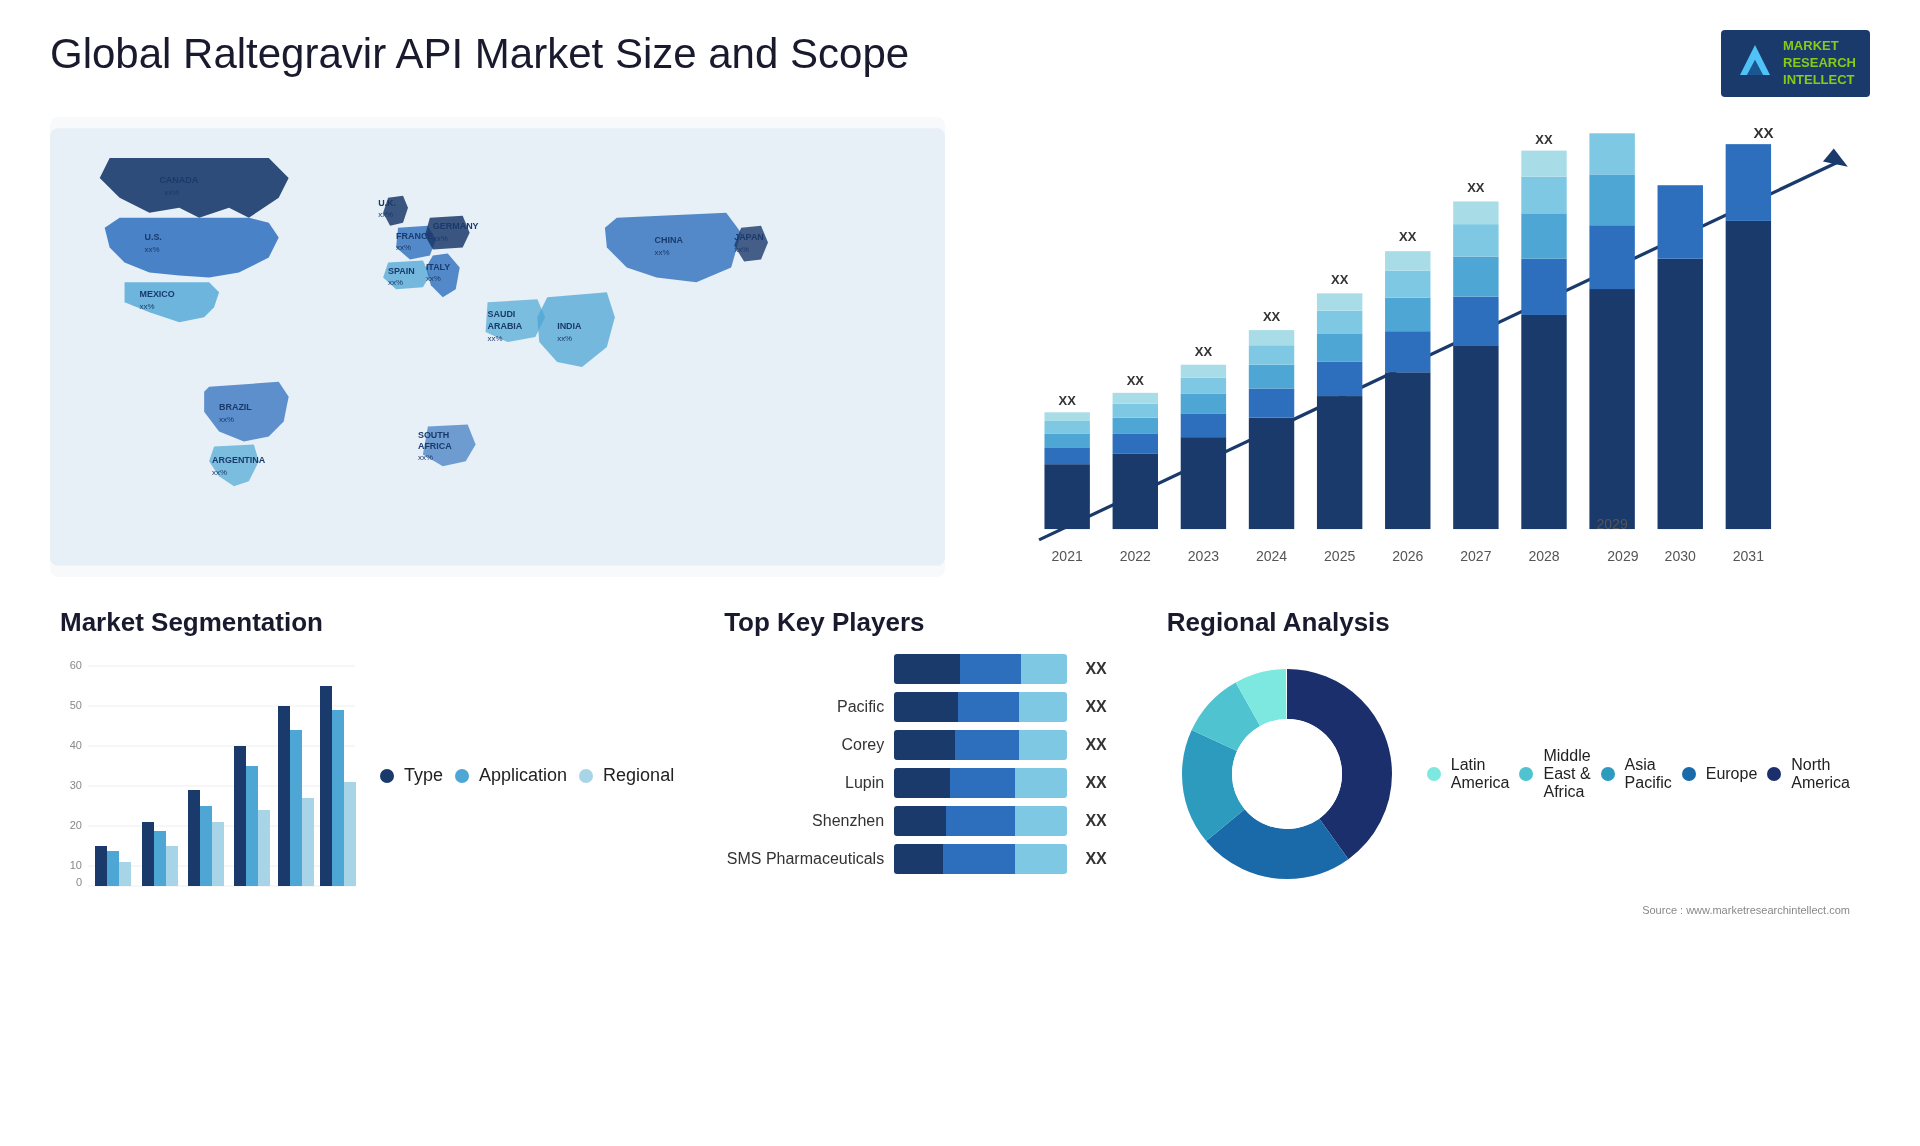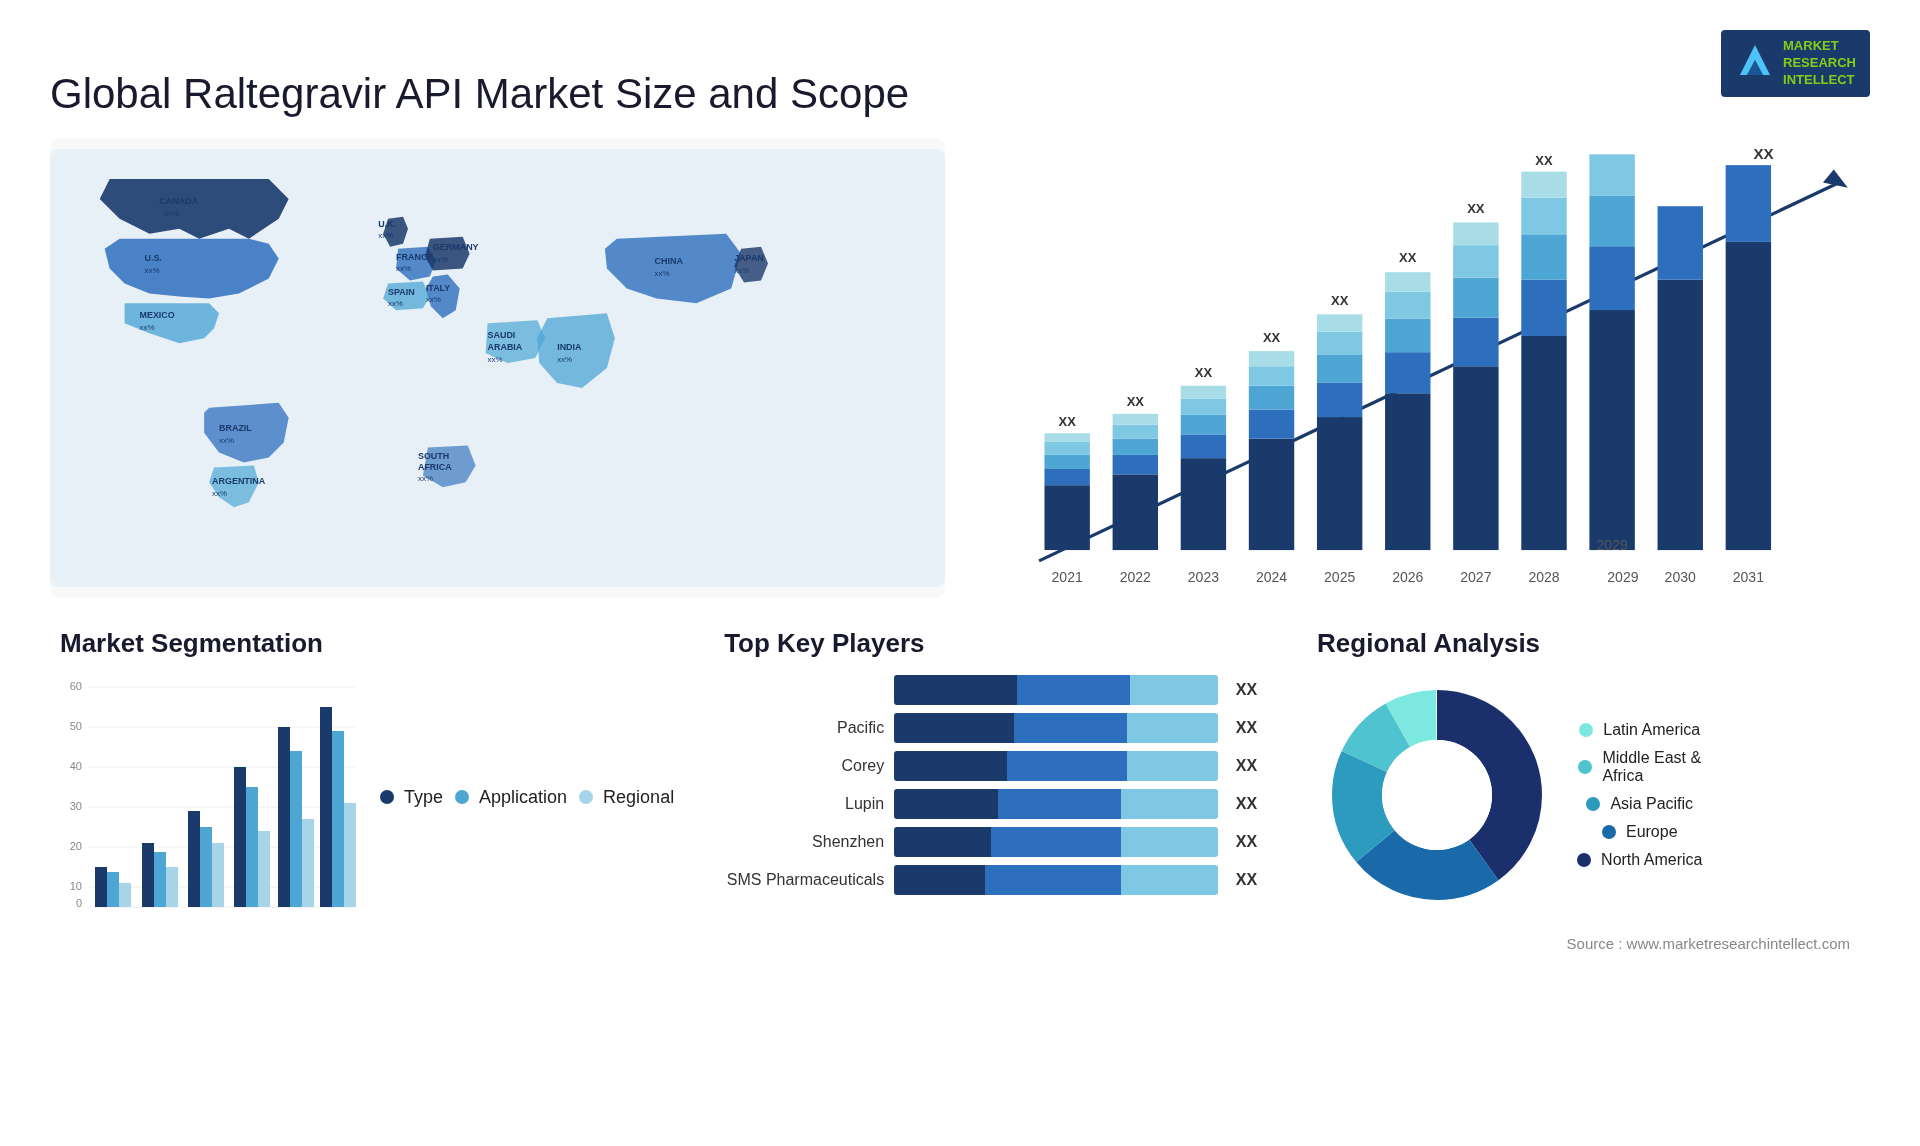--- a/index.html
+++ b/index.html
@@ -20,21 +20,20 @@
       display: flex;
       justify-content: space-between;
       align-items: flex-start;
       margin-bottom: 20px;
     }
     .page-title {
       font-size: 42px;
       font-weight: 400;
       color: #1a1a2e;
       margin-bottom: 0;
-      margin-top: 40px;
     }
     .logo-area {
       display: flex;
       align-items: center;
       gap: 10px;
     }
     .logo-box {
       background: #1a3a6b;
       color: #fff;
       padding: 8px 14px;
@@ -193,42 +192,41 @@
       display: flex;
       align-items: center;
       gap: 20px;
     }
     .donut-chart {
       flex: 0 0 240px;
       height: 240px;
     }
     .regional-legend {
       display: flex;
-      flex-direction: column;
+      flex-direction: row;
       gap: 10px;
-      align-items: center;
     }
     .reg-legend-item {
       display: flex;
       align-items: center;
       gap: 10px;
       font-size: 16px;
     }
     .reg-dot {
       width: 14px;
       height: 14px;
       border-radius: 50%;
       flex-shrink: 0;
     }
 
     .source-text {
       text-align: right;
-      font-size: 15px;
+      font-size: 11px;
       color: #888;
-      margin-top: 20px;
+      margin-top: 10px;
     }
   </style>
 </head>
 <body>
 
 <div class="page">
 
   <div class="header">
     <h1 class="page-title">Global Raltegravir API Market Size and Scope</h1>
     <div class="logo-area">

